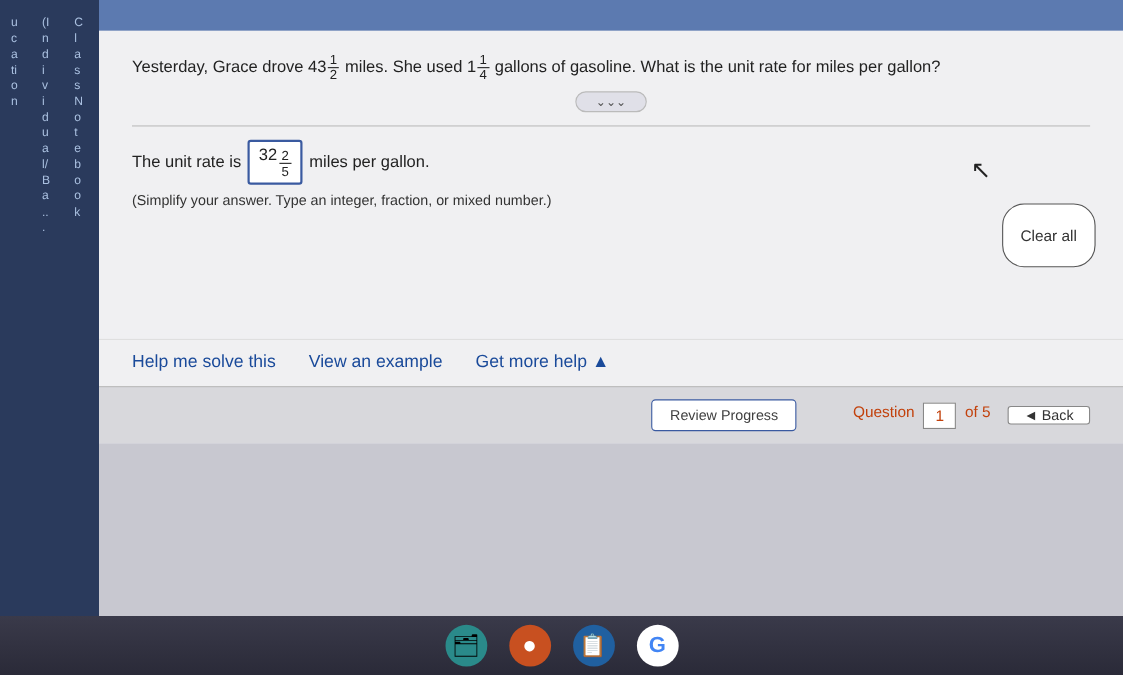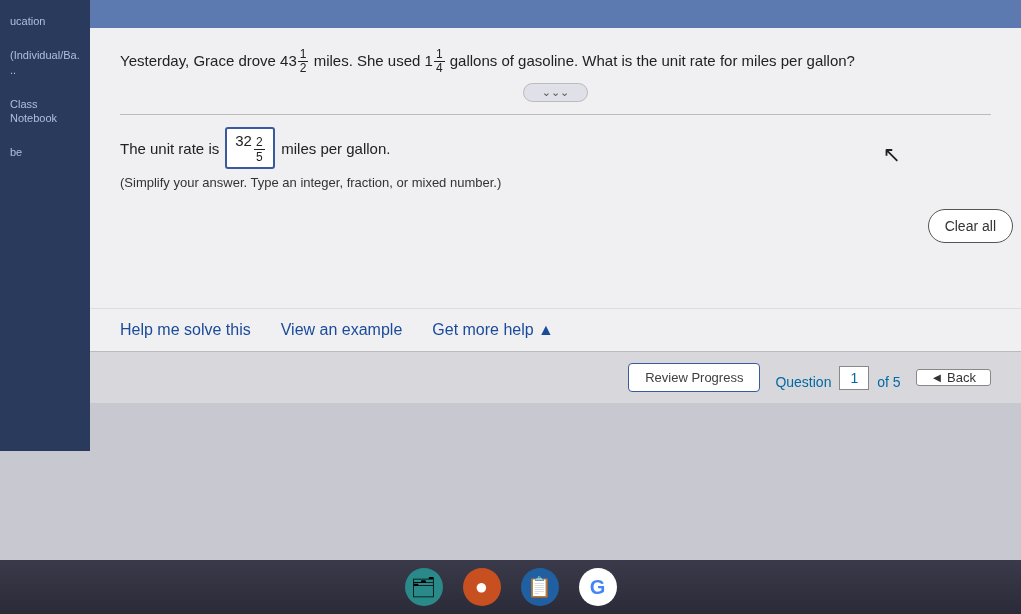--- a/index.html
+++ b/index.html
@@ -11,24 +11,24 @@
       background: #c8c8d0;
       position: relative;
     }
 
     
     .sidebar {
       position: absolute;
       left: 0;
       top: 0;
       width: 90px;
-      height: 451px;
+      height: 560px;
       background: #2a3a5c;
       display: flex;
-      flex-direction: column;
+      flex-direction: row;
       padding: 10px 5px;
       gap: 12px;
     }
 
     .sidebar-item {
       color: #aac0e0;
       font-size: 11px;
       cursor: pointer;
       padding: 4px 5px;
       line-height: 1.3;
@@ -135,26 +135,26 @@
 
     .simplify-note {
       font-size: 13px;
       color: #333;
       margin-top: 4px;
     }
 
     
     .clear-all-btn {
       position: absolute;
-      right: 8px;
+      right: 25px;
       bottom: 65px;
       background: white;
       border: 1.5px solid #555;
       border-radius: 20px;
-      padding: 8px 16px;
+      padding: 20px 16px;
       font-size: 14px;
       cursor: pointer;
       color: #333;
     }
 
     
     .action-bar {
       background: #f0f0f2;
       border-top: 1px solid #ddd;
       padding: 12px 30px;
@@ -179,24 +179,25 @@
       display: flex;
       align-items: center;
       padding: 0 30px;
       justify-content: flex-end;
       gap: 15px;
       border-top: 1px solid #bbb;
     }
 
     .question-nav {
       display: flex;
-      align-items: flex-end;
+      align-items: flex-start;
       gap: 8px;
       font-size: 14px;
-      color: #0369a1;
+      color: #c2410c;
+      margin-left: 36px;
     }
 
     .question-num-box {
       border: 1px solid #888;
       background: white;
       padding: 3px 10px;
       font-size: 14px;
     }
 
     .back-btn {

